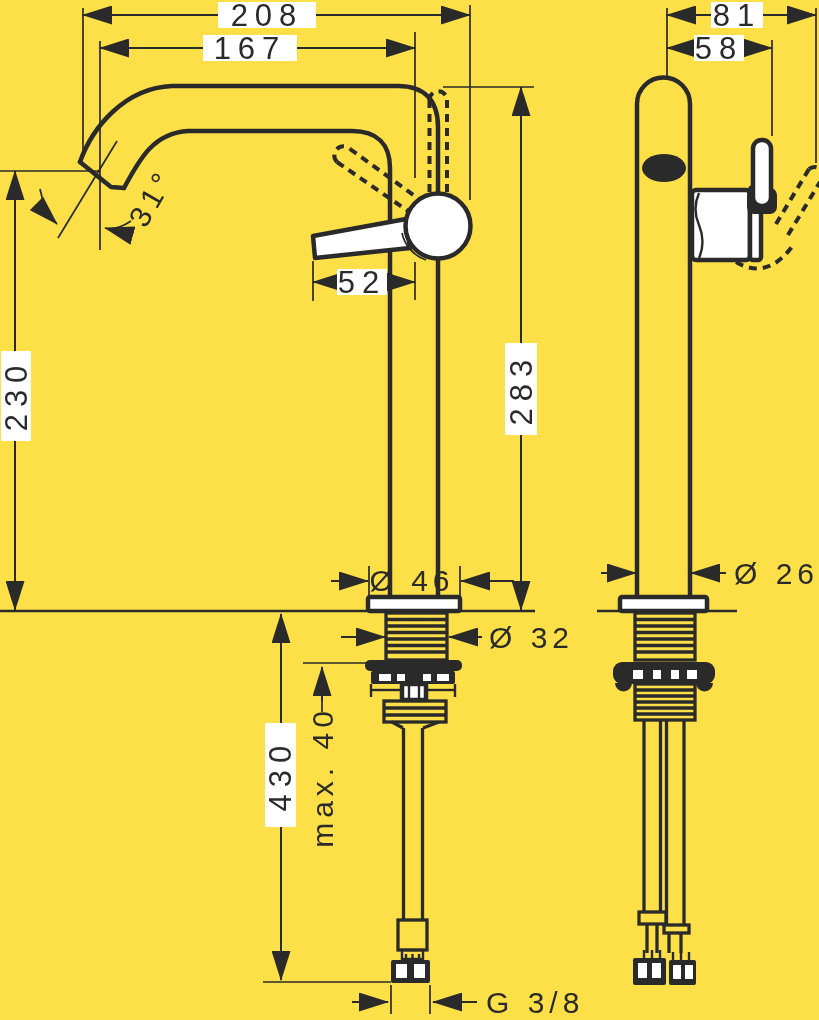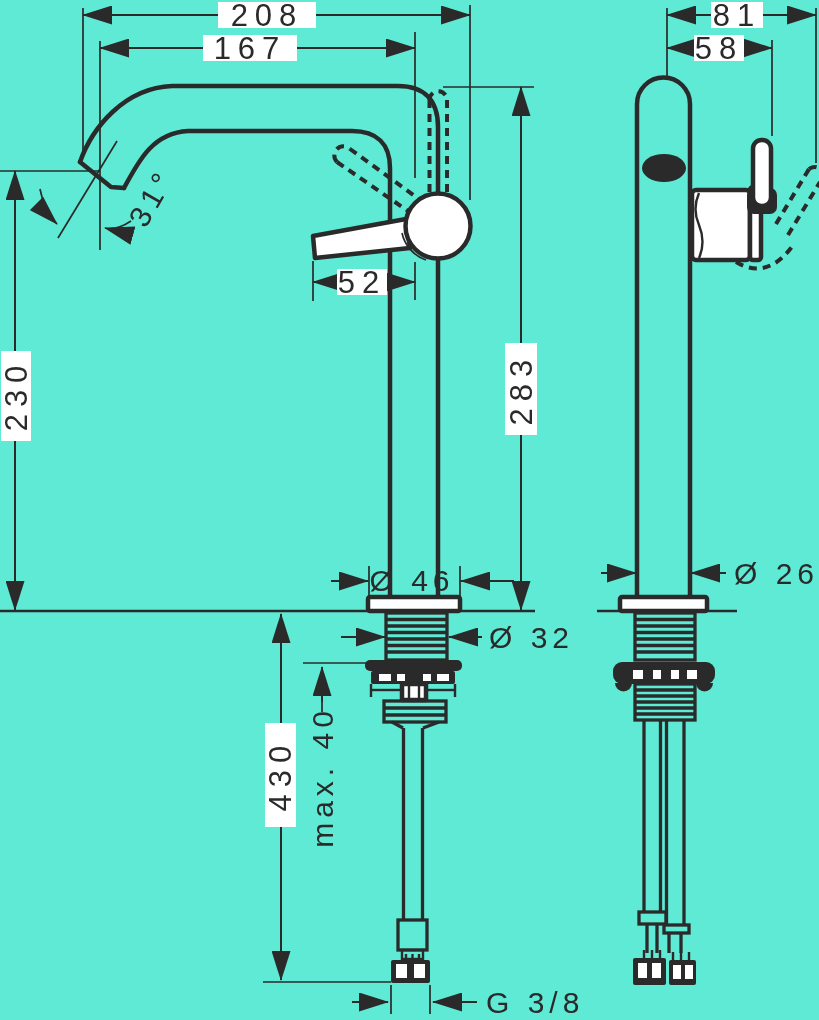--- a/index.html
+++ b/index.html
@@ -1,16 +1,16 @@
 <!DOCTYPE html>
 <html><head>
 <meta charset="utf-8">
 <style>
   html,body{margin:0;padding:0;background:#ffffff;}
-  .stage{position:relative;width:819px;height:1020px;background:#5eead4;overflow:hidden;}
+  .stage{position:relative;width:819px;height:1020px;background:#fde047;overflow:hidden;}
   svg{display:block;}
   .obj{fill:none;stroke:#2a2a2a;stroke-width:4.5;stroke-linejoin:round;stroke-linecap:round;}
   .obj3{fill:none;stroke:#2a2a2a;stroke-width:3.3;stroke-linecap:butt;}
   .obj2{fill:none;stroke:#2a2a2a;stroke-width:2.4;stroke-linecap:butt;}
   .objw{fill:#ffffff;stroke:#2a2a2a;stroke-width:4.5;stroke-linejoin:round;}
   .dark{fill:#2a2a2a;stroke:none;}
   .slot{fill:#ffffff;stroke:none;}
   .dash{fill:none;stroke:#2a2a2a;stroke-width:4;stroke-dasharray:8 6;stroke-linecap:butt;}
   .thin{fill:none;stroke:#2a2a2a;stroke-width:1.7;}
   .dim{fill:none;stroke:#2a2a2a;stroke-width:2;}

